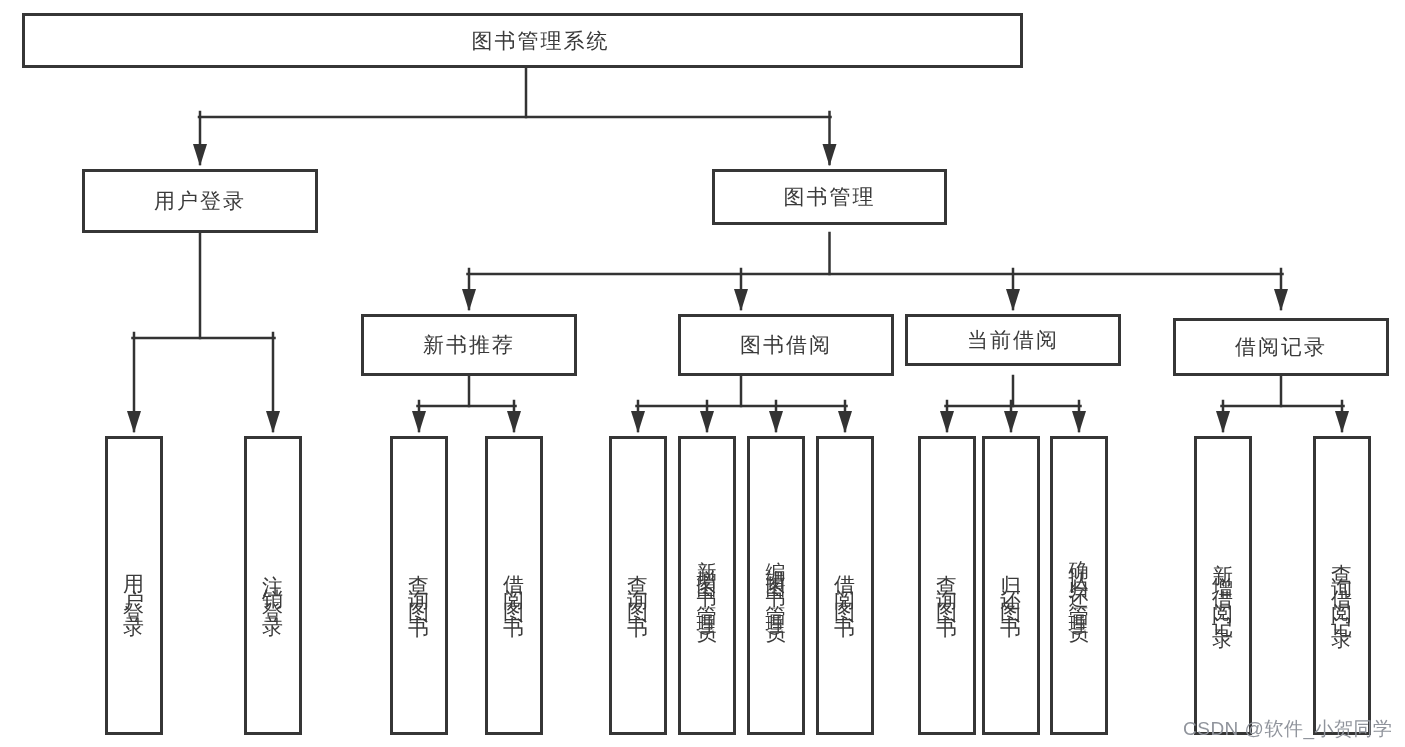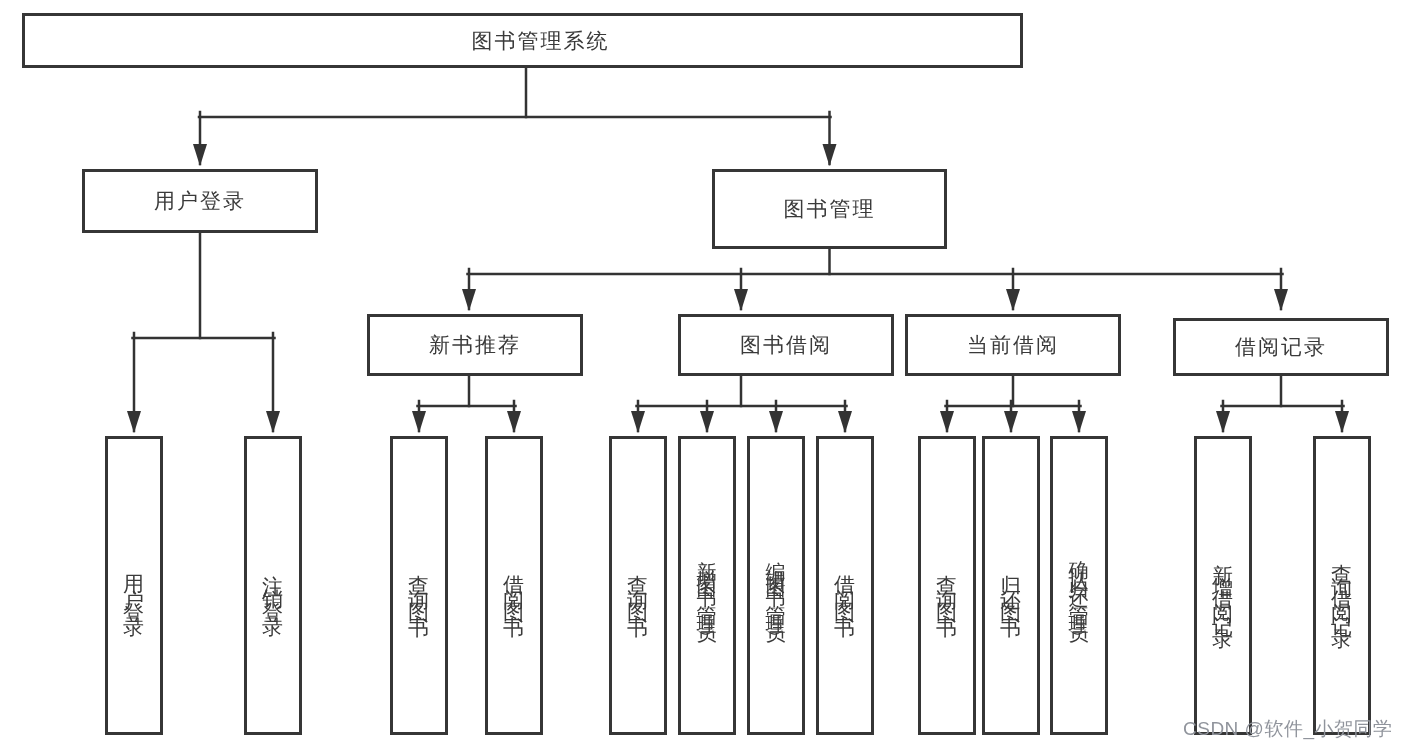--- a/index.html
+++ b/index.html
@@ -116,31 +116,31 @@
     <line x1="1342" y1="401" x2="1342" y2="431" marker-end="url(#arrow)"></line>
   </svg>
 
   <div class="node h" style="left:22px; top:13px; width:1001px; height:55px;padding-left:36px;">
     <span>图书管理系统</span>
   </div>
 
   <div class="node h" style="left:82px; top:169px; width:236px; height:64px;">
     <span>用户登录</span>
   </div>
-  <div class="node h" style="left:712px; top:169px; width:235px; height:80px;">
+  <div class="node h" style="left:712px; top:169px; width:235px; height:56px;">
     <span>图书管理</span>
   </div>
 
-  <div class="node h" style="left:361px; top:314px; width:216px; height:62px;margin-left:6px;">
+  <div class="node h" style="left:361px; top:314px; width:216px; height:62px;">
     <span>新书推荐</span>
   </div>
   <div class="node h" style="left:633px; top:314px; width:216px; height:62px;margin-left:45px;">
     <span>图书借阅</span>
   </div>
-  <div class="node h" style="left:905px; top:314px; width:216px; height:62px;">
+  <div class="node h" style="left:905px; top:314px; width:216px; height:52px;">
     <span>当前借阅</span>
   </div>
   <div class="node h" style="left:1173px; top:318px; width:216px; height:58px;">
     <span>借阅记录</span>
   </div>
 
   <div class="node v" style="left:105px; top:436px; width:58px; height:299px;">
     <span class="ls4">用户登录</span>
   </div>
   <div class="node v" style="left:244px; top:436px; width:58px; height:299px;">

